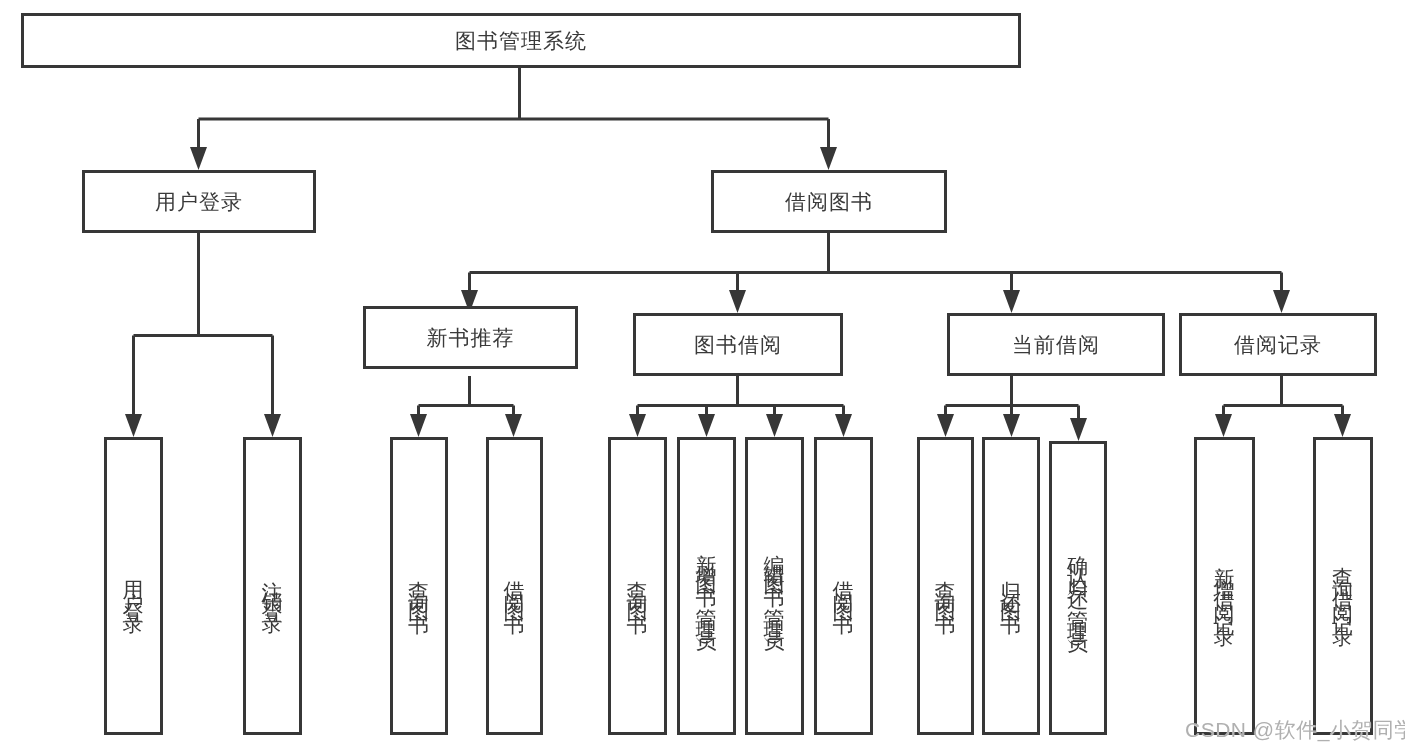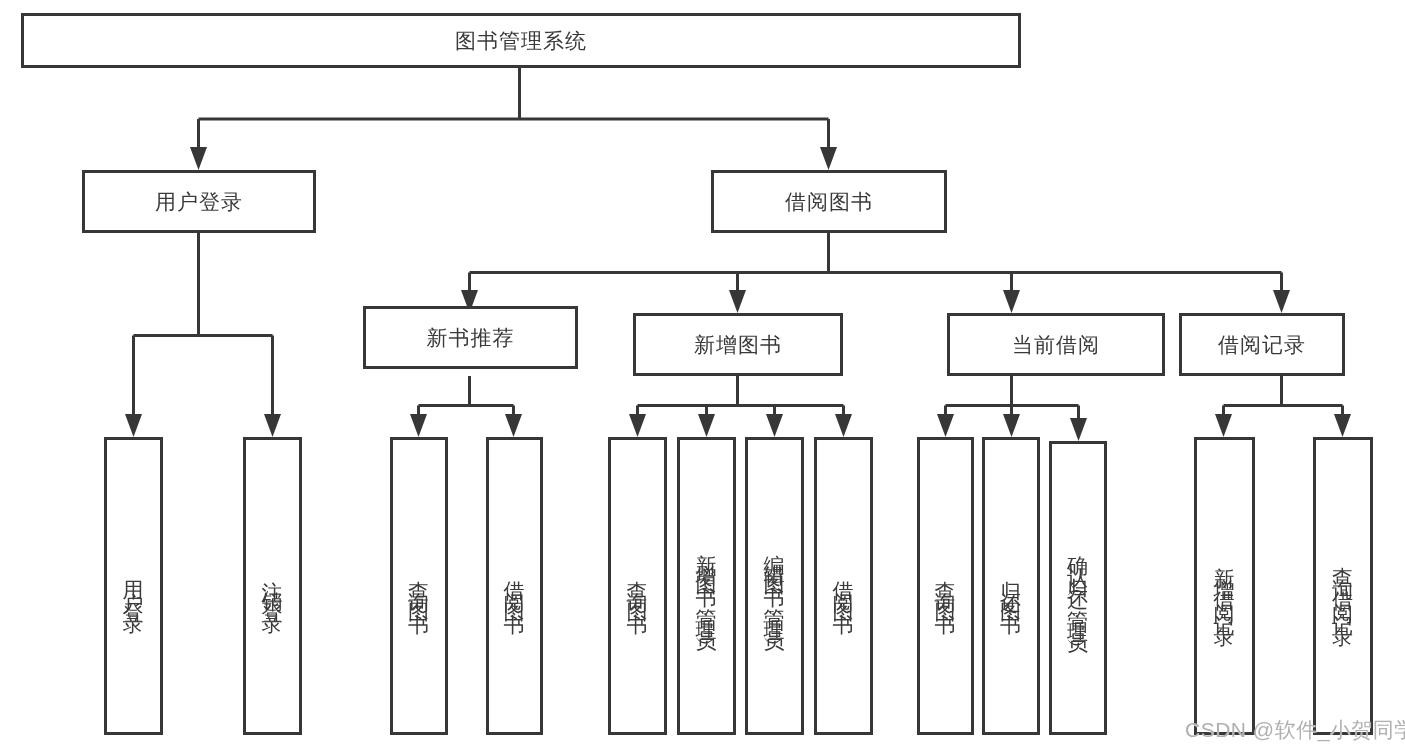--- a/index.html
+++ b/index.html
@@ -72,26 +72,26 @@
     <span class="hlabel">用户登录</span>
   </div>
   <div class="box" style="left:711px; top:170px; width:236px; height:63px;">
     <span class="hlabel">借阅图书</span>
   </div>
 
   <div class="box" style="left:363px; top:306px; width:215px; height:63px;">
     <span class="hlabel">新书推荐</span>
   </div>
   <div class="box" style="left:633px; top:313px; width:210px; height:63px;">
-    <span class="hlabel">新增图书</span>
+    <span class="hlabel">图书借阅</span>
   </div>
   <div class="box" style="left:903px; top:313px; width:218px; height:63px;margin-left:44px;">
     <span class="hlabel">当前借阅</span>
   </div>
-  <div class="box" style="left:1179px; top:313px; width:166px; height:63px;">
+  <div class="box" style="left:1179px; top:313px; width:198px; height:63px;">
     <span class="hlabel">借阅记录</span>
   </div>
 
   <div class="box" style="left:104px; top:437px; width:59px; height:298px;">
     <span class="vtext">用户登录</span>
   </div>
   <div class="box" style="left:243px; top:437px; width:59px; height:298px;">
     <span class="vtext">注销登录</span>
   </div>
 

